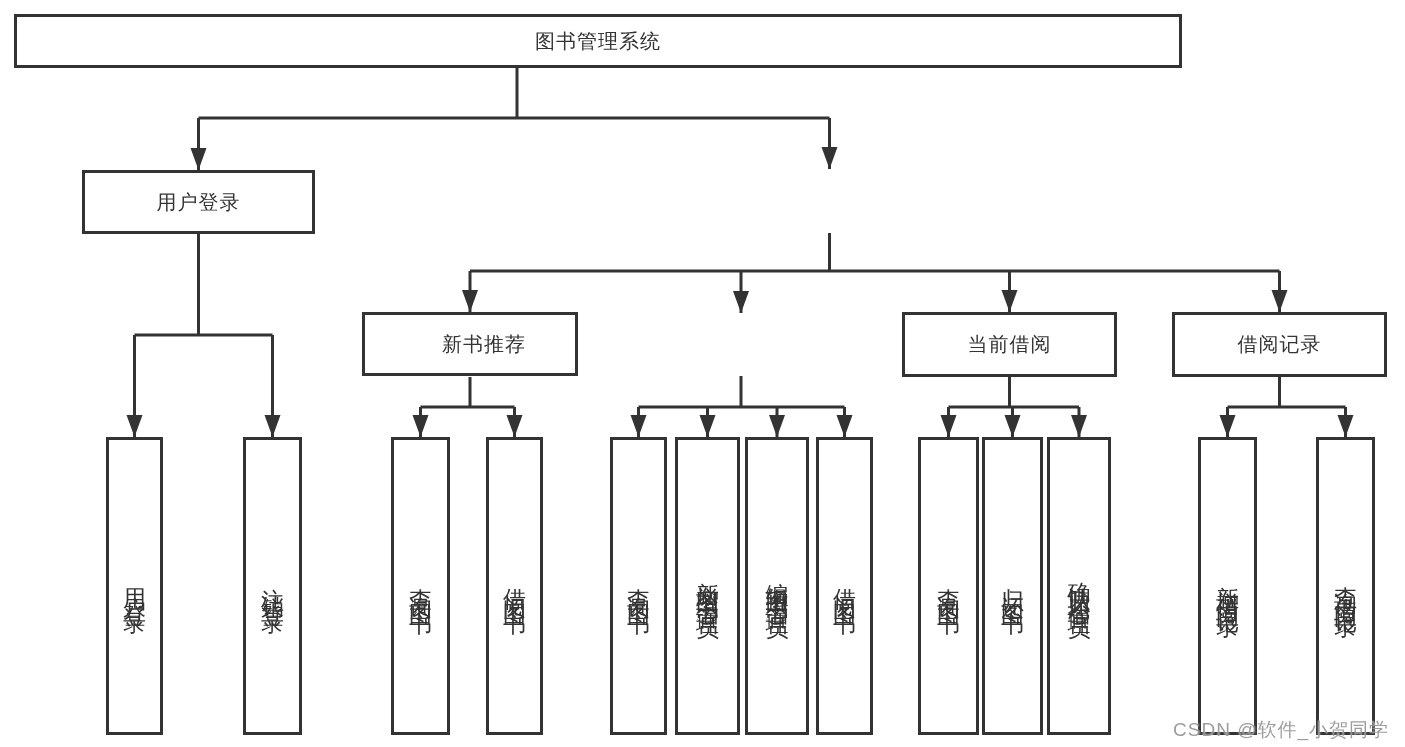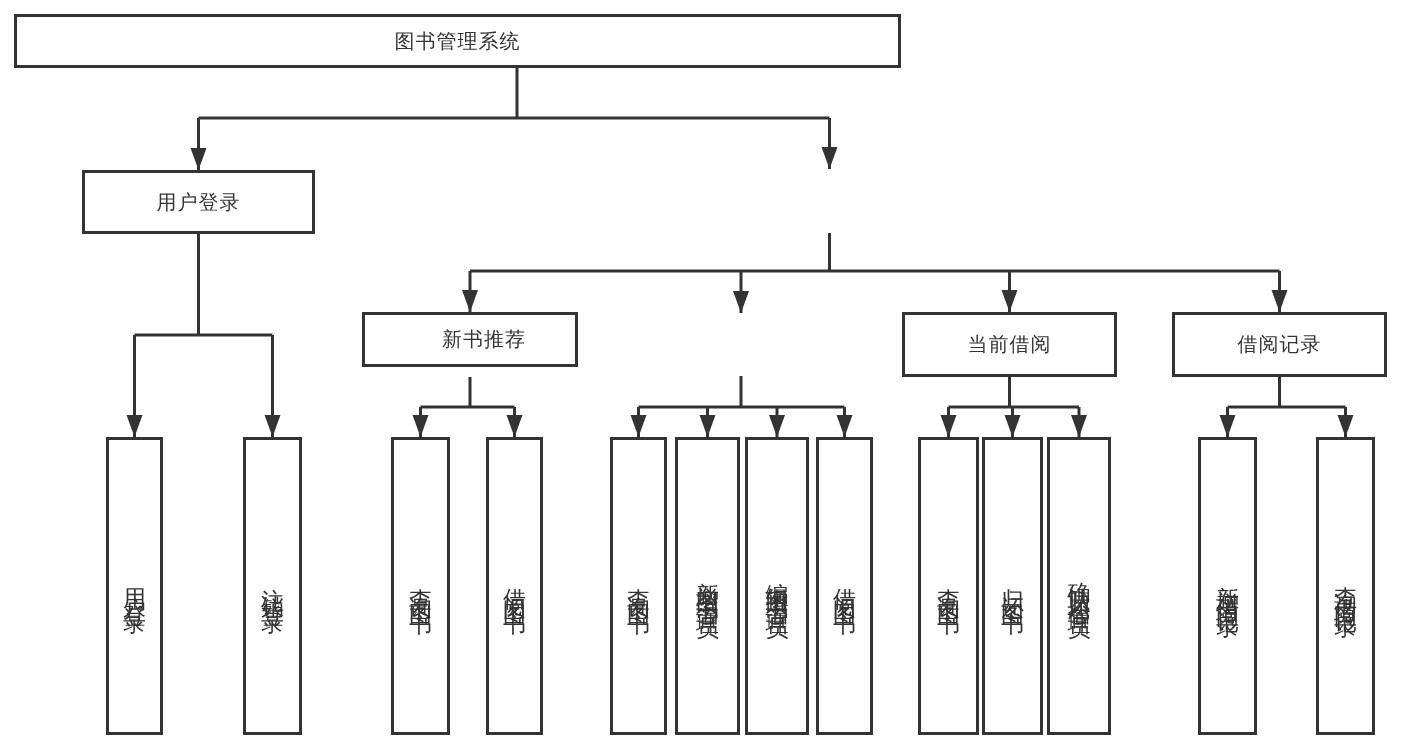--- a/index.html
+++ b/index.html
@@ -94,29 +94,29 @@
       <line x1="777" y1="407" x2="777" y2="437" marker-end="url(#arrowhead)"></line>
       <line x1="844.5" y1="407" x2="844.5" y2="437" marker-end="url(#arrowhead)"></line>
       <line x1="948.5" y1="407" x2="948.5" y2="437" marker-end="url(#arrowhead)"></line>
       <line x1="1012.5" y1="407" x2="1012.5" y2="437" marker-end="url(#arrowhead)"></line>
       <line x1="1079" y1="407" x2="1079" y2="437" marker-end="url(#arrowhead)"></line>
       <line x1="1227.5" y1="407" x2="1227.5" y2="437" marker-end="url(#arrowhead)"></line>
       <line x1="1345.5" y1="407" x2="1345.5" y2="437" marker-end="url(#arrowhead)"></line>
     </g>
   </svg>
 
-  <div class="node hbox" style="left:14px; top:14px; width:887px; height:54px;">
+  <div class="node hbox" style="left:14px; top:14px; width:1168px; height:54px;">
     <span>图书管理系统</span>
   </div>
 
   <div class="node hbox" style="left:82px; top:170px; width:233px; height:64px;">
     <span>用户登录</span>
   </div>
 
-  <div class="node hbox" style="left:362px; top:312px; width:216px; height:55px;padding-left:28px;">
+  <div class="node hbox" style="left:362px; top:312px; width:216px; height:64px;padding-left:28px;">
     <span>新书推荐</span>
   </div>
   <div class="node hbox" style="left:1172px; top:312px; width:215px; height:65px;">
     <span>借阅记录</span>
   </div>
   <div class="node hbox" style="left:902px; top:312px; width:215px; height:65px;">
     <span>当前借阅</span>
   </div>
 
   <div class="node vbox" style="left:106px; top:437px; width:57px; height:298px;">
@@ -156,13 +156,14 @@
     <span>确认归还（管理员）</span>
   </div>
 
   <div class="node vbox" style="left:1198px; top:437px; width:59px; height:298px; letter-spacing:6px;">
     <span>新增借阅记录</span>
   </div>
   <div class="node vbox" style="left:1316px; top:437px; width:59px; height:298px; letter-spacing:6px;">
     <span>查询借阅记录</span>
   </div>
 
+  <div id="watermark">CSDN @软件_小贺同学</div>
 </div>
 
 </body></html>

